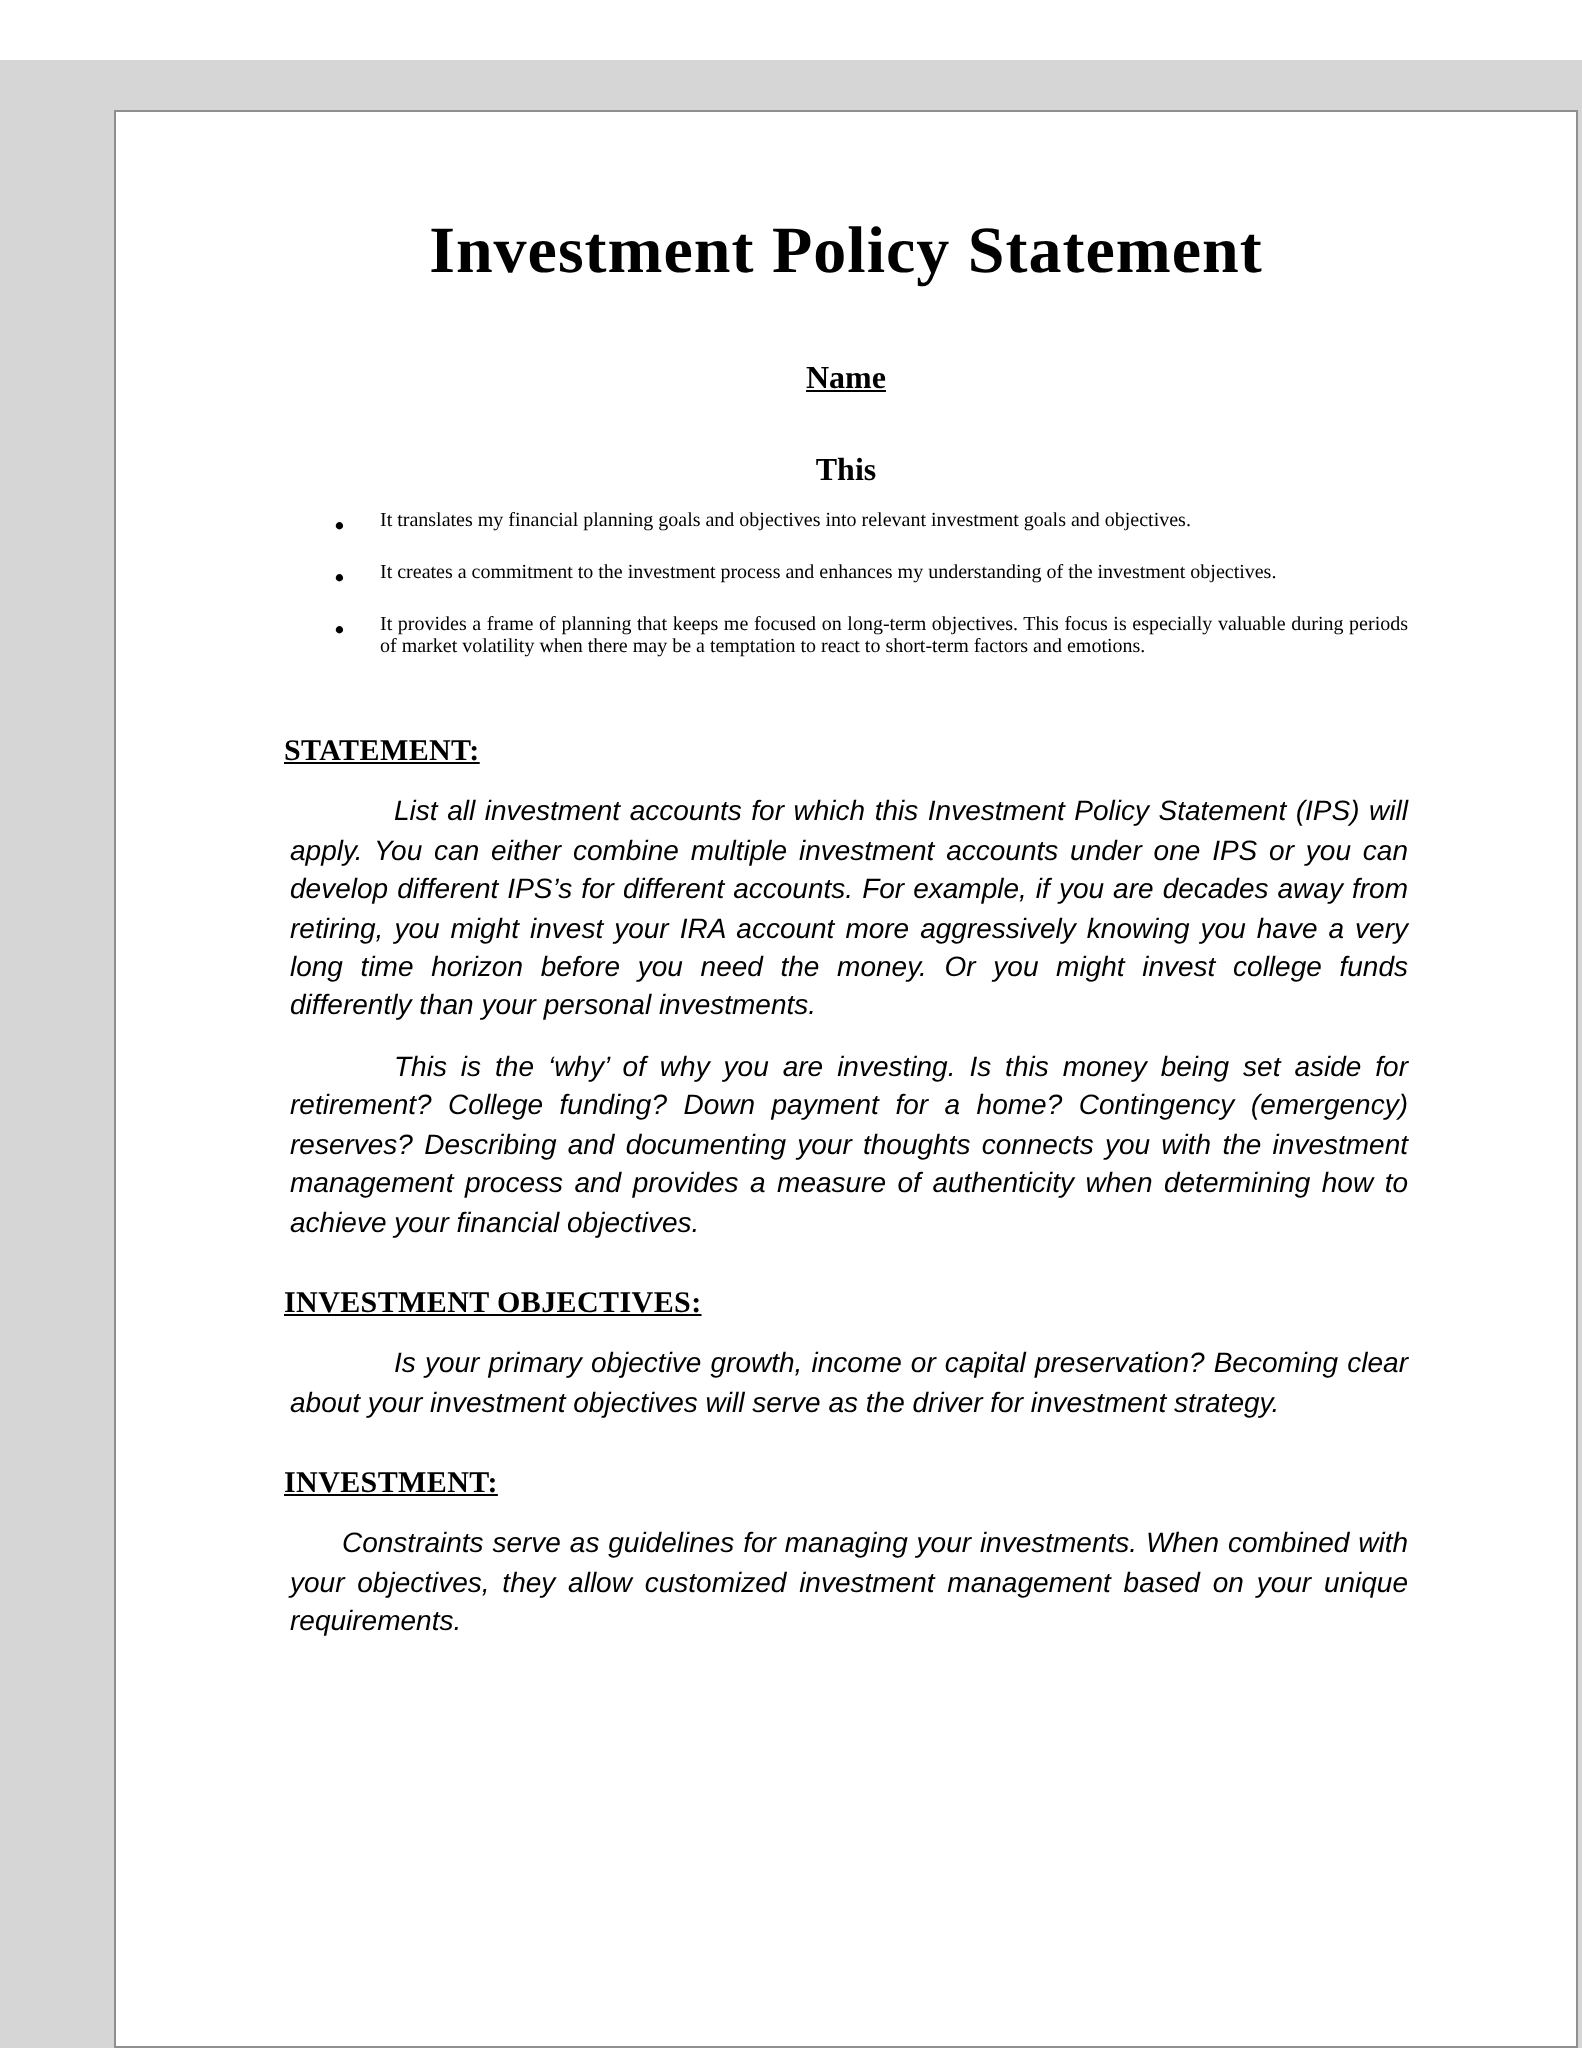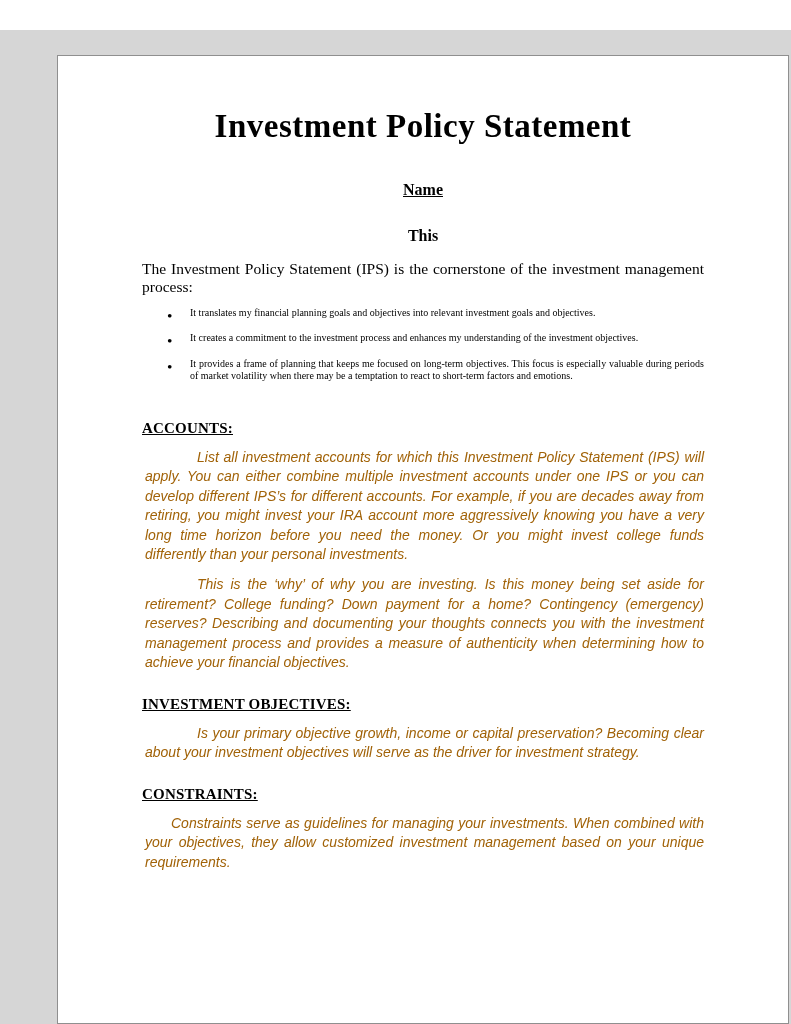--- a/index.html
+++ b/index.html
@@ -81,62 +81,61 @@
     margin-top: 23px;
     letter-spacing: 0.2px;
   }
   .doc-section.first h3 { margin-top: 38px; }
   .note {
     margin-top: 11px;
     font-family: "Liberation Sans", sans-serif;
     font-style: italic;
     font-size: 14px;
     line-height: 1.39;
-    color: #a16207;
+    color: #000000;
     text-align: justify;
     padding-left: 3px;
   }
   .indent-lg { text-indent: 52px; }
   .indent-sm { text-indent: 26px; }
 </style>
 </head>
 <body>
 
 <div class="viewer">
   <div class="backdrop"></div>
 
   <div class="page">
 
     <h1 class="doc-title">Investment Policy Statement</h1>
 
     <p class="center-label name-label">Name</p>
     <p class="center-label date-label">This</p>
 
 
-    <p class="intro">The Investment Policy Statement (IPS) is the cornerstone of the investment management process:</p>
 
     <ul class="bullets">
       <li>It translates my financial planning goals and objectives into relevant investment goals and objectives.</li>
       <li>It creates a commitment to the investment process and enhances my understanding of the investment objectives.</li>
       <li>It provides a frame of planning that keeps me focused on long-term objectives. This focus is especially valuable during periods of market volatility when there may be a temptation to react to short-term factors and emotions.</li>
     </ul>
 
     <section class="doc-section first">
-      <h3>ACCOUNTS:</h3>
+      <h3>STATEMENT:</h3>
       <p class="note indent-lg">List all investment accounts for which this Investment Policy Statement (IPS) will apply. You can either combine multiple investment accounts under one IPS or you can develop different IPS’s for different accounts.  For example, if you are decades away from retiring, you might invest your IRA account more aggressively  knowing you have a very long time horizon before you need the money.  Or you might invest college funds differently than your personal investments.</p>
     </section>
 
     <section class="doc-section">
       <p class="note indent-lg">This is the ‘why’ of why you are investing.  Is this money being set aside for retirement?  College funding?  Down payment for a home?  Contingency (emergency) reserves?  Describing and documenting your thoughts connects you with the investment management process and provides a measure of authenticity when determining how to achieve your financial objectives.</p>
     </section>
 
     <section class="doc-section">
       <h3>INVESTMENT OBJECTIVES:</h3>
       <p class="note indent-lg">Is your primary objective growth, income or capital preservation?  Becoming clear about your investment objectives will serve as the driver for investment strategy.</p>
     </section>
 
     <section class="doc-section">
-      <h3>CONSTRAINTS:</h3>
+      <h3>INVESTMENT:</h3>
       <p class="note indent-sm">Constraints serve as guidelines for managing your investments. When combined with your objectives, they allow customized investment management based on your unique requirements.</p>
     </section>
 
   </div>
 </div>
 
 </body></html>

